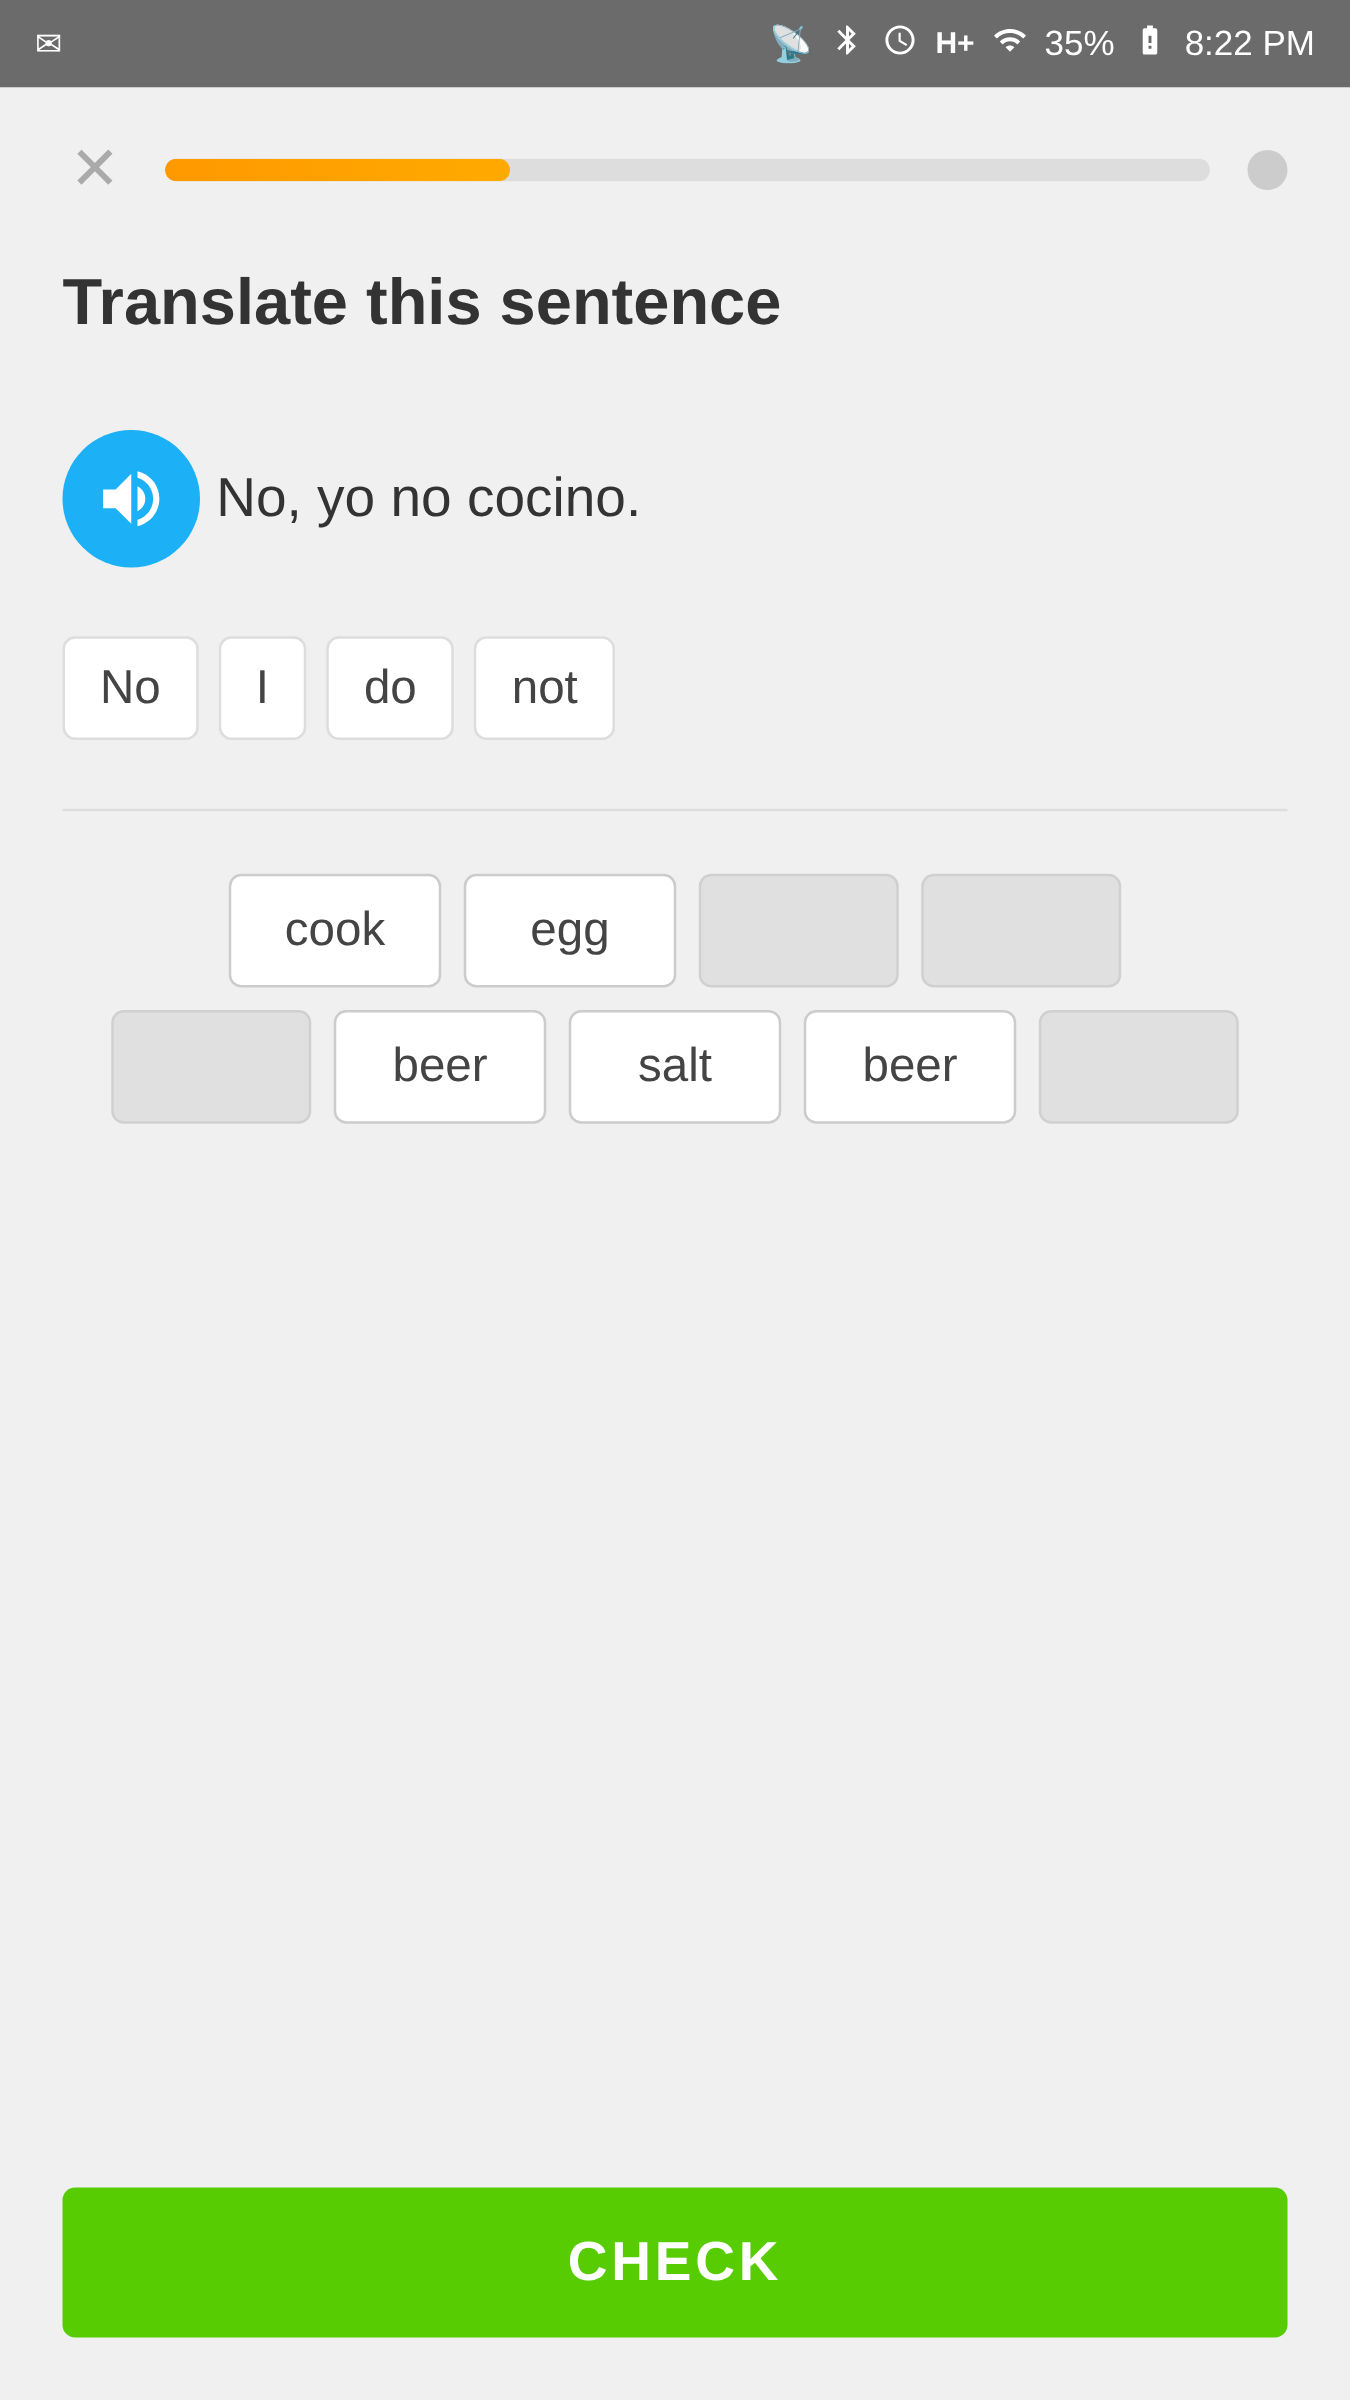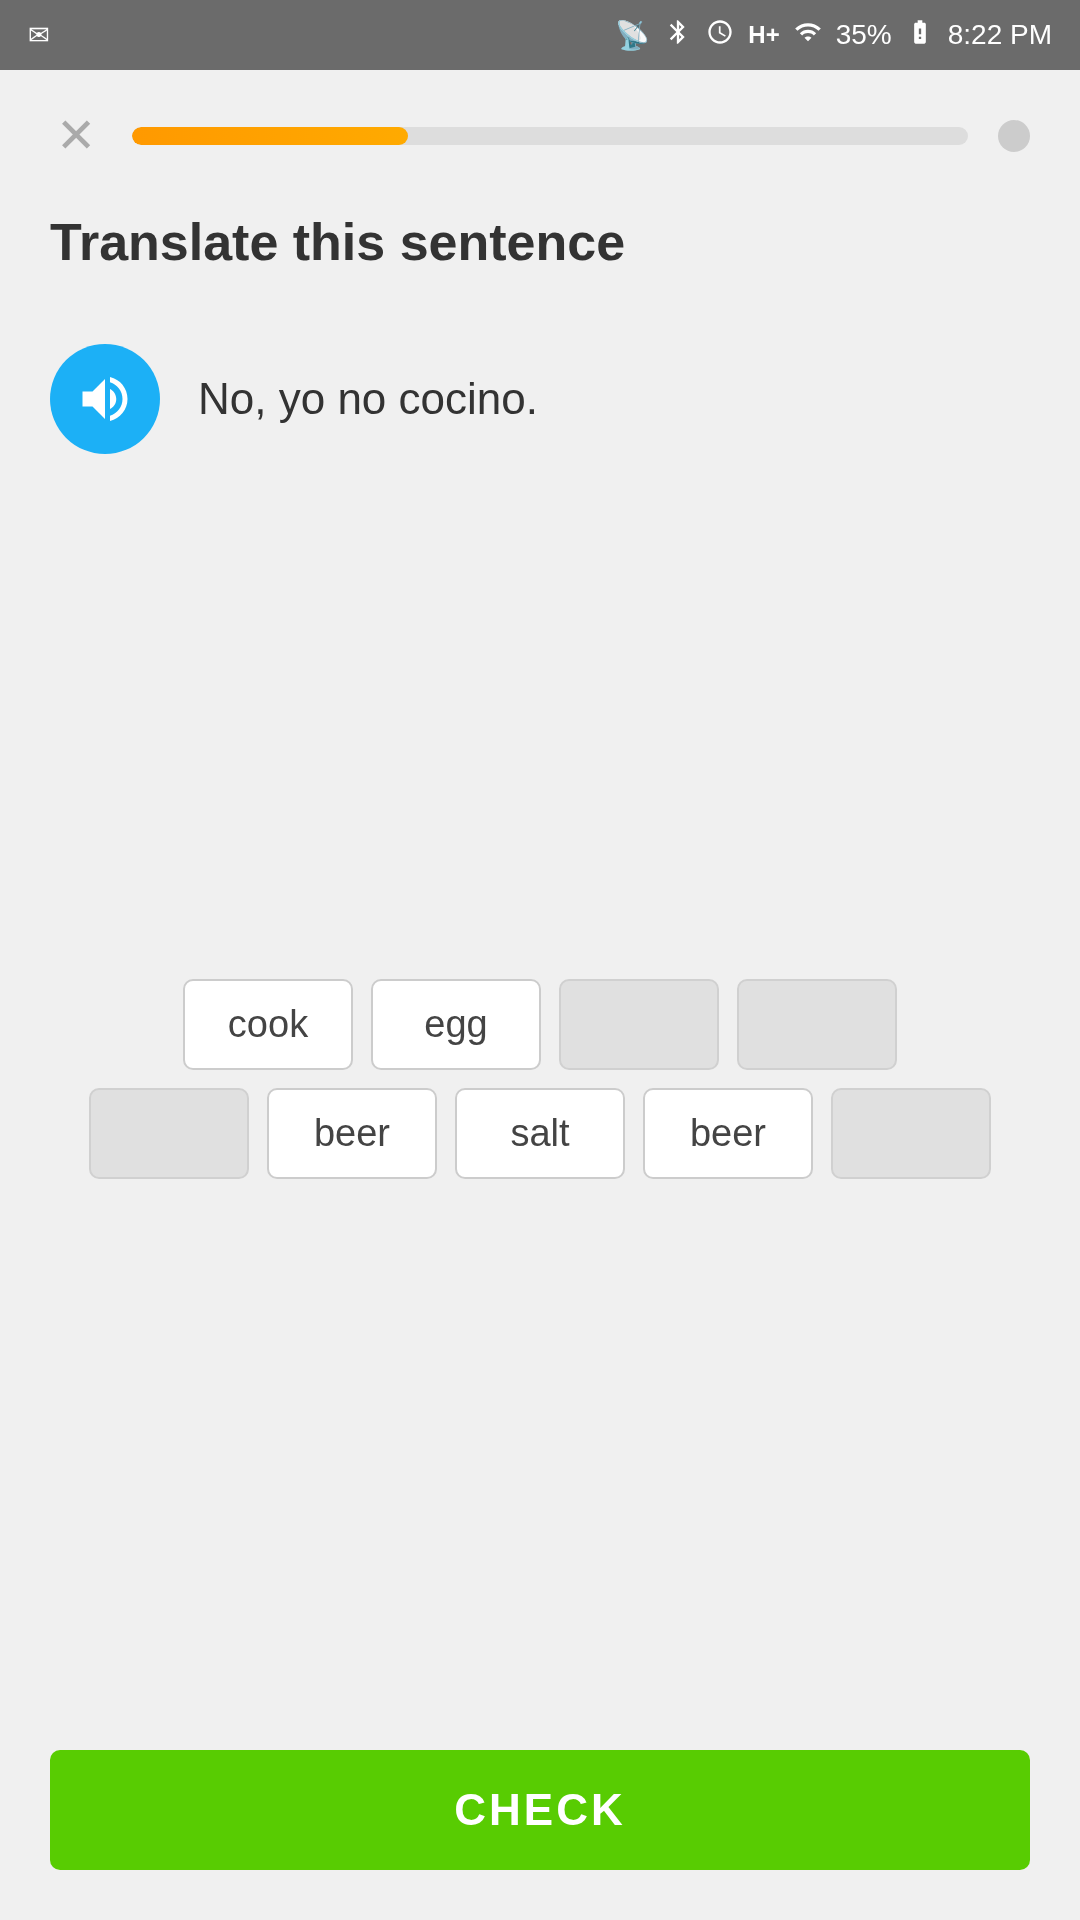--- a/index.html
+++ b/index.html
@@ -92,21 +92,21 @@
       font-size: 52px;
       font-weight: 800;
       color: #333;
       margin-bottom: 72px;
     }
 
     
     .audio-row {
       display: flex;
       align-items: center;
-      gap: 38px;
+      gap: 13px;
       margin-bottom: 55px;
     }
     .audio-btn {
       width: 110px;
       height: 110px;
       background: #1cb0f6;
       border-radius: 50%;
       display: flex;
       align-items: center;
       justify-content: center;
@@ -143,21 +143,21 @@
       color: #444;
       cursor: pointer;
       user-select: none;
     }
 
     
     .word-bank-area {
       flex: 1;
       display: flex;
       flex-direction: column;
-      justify-content: center;
+      justify-content: flex-start;
       padding-bottom: 40px;
     }
 
     .word-bank-grid {
       display: flex;
       flex-direction: column;
       gap: 18px;
       align-items: center;
     }
 
@@ -262,20 +262,26 @@
 
   <div class="audio-row">
     <div class="audio-btn">
       <svg viewBox="0 0 24 24">
         <path d="M3 9v6h4l5 5V4L7 9H3zm13.5 3c0-1.77-1.02-3.29-2.5-4.03v8.05c1.48-.73 2.5-2.25 2.5-4.02zM14 3.23v2.06c2.89.86 5 3.54 5 6.71s-2.11 5.85-5 6.71v2.06c4.01-.91 7-4.49 7-8.77s-2.99-7.86-7-8.77z"></path>
       </svg>
     </div>
     <div class="sentence-text">No, yo no cocino.</div>
   </div>
 
+  <div class="answer-area">
+    <div class="word-chip">No</div>
+    <div class="word-chip">I</div>
+    <div class="word-chip">do</div>
+    <div class="word-chip">not</div>
+  </div>
 
   <div class="word-bank-area">
     <div class="word-bank-grid">
 
       <div class="word-bank-row">
         <div class="bank-chip">cook</div>
         <div class="bank-chip">egg</div>
         <div class="bank-chip empty"></div>
         <div class="bank-chip empty"></div>
       </div>

